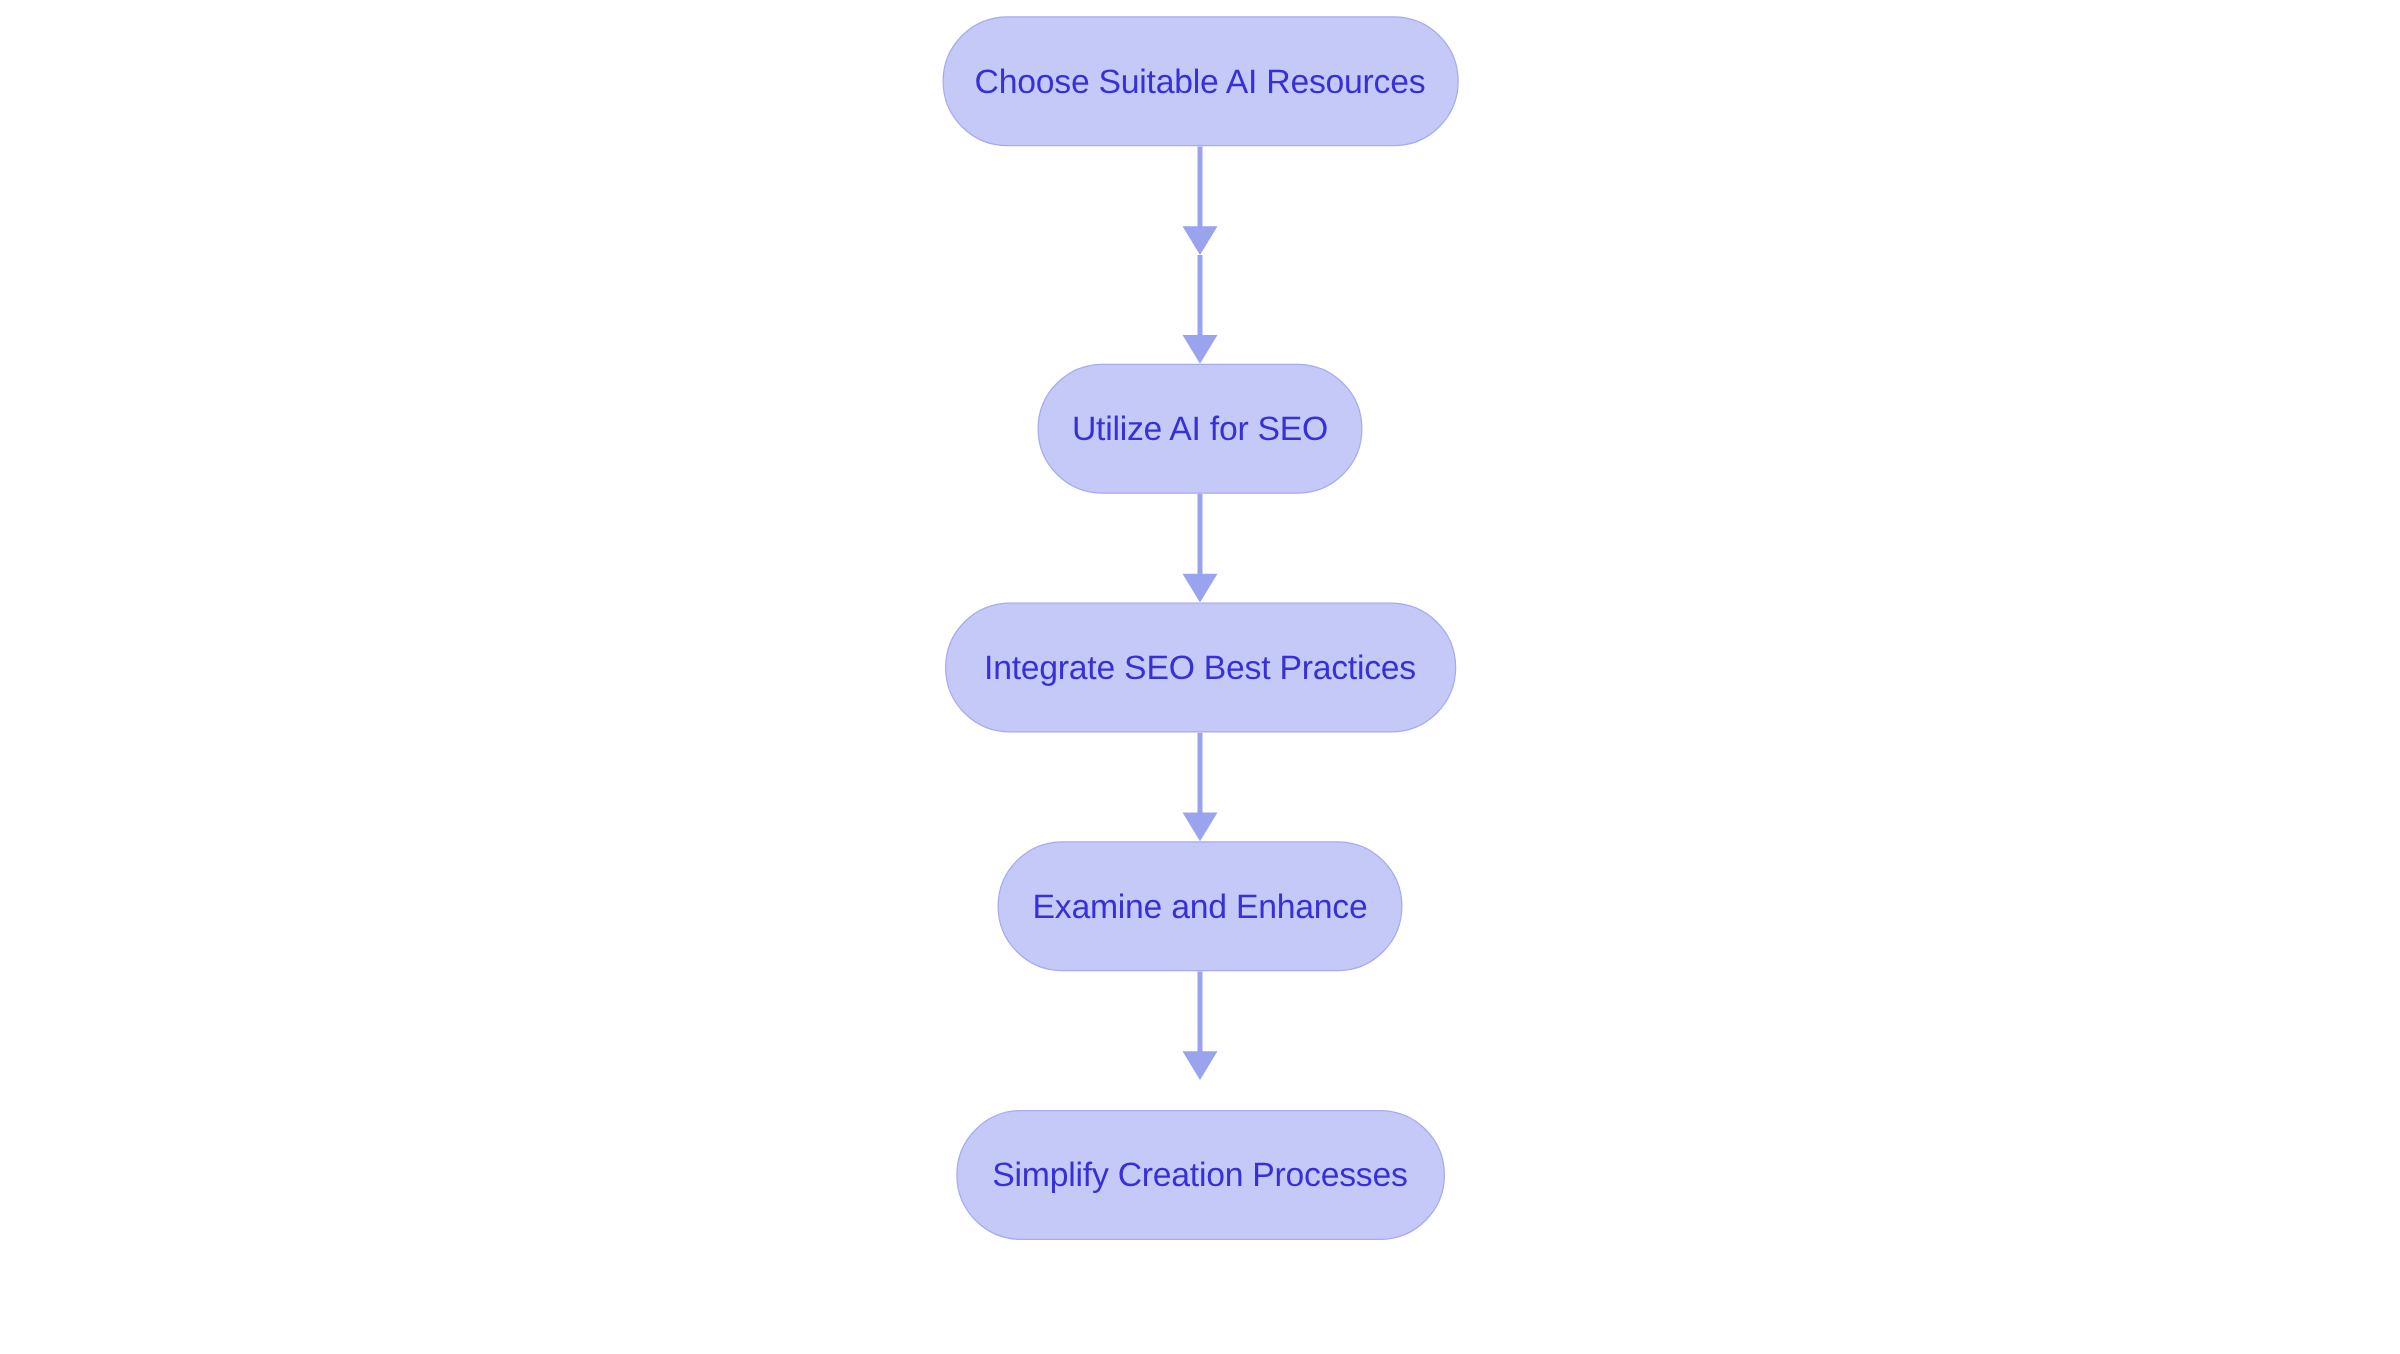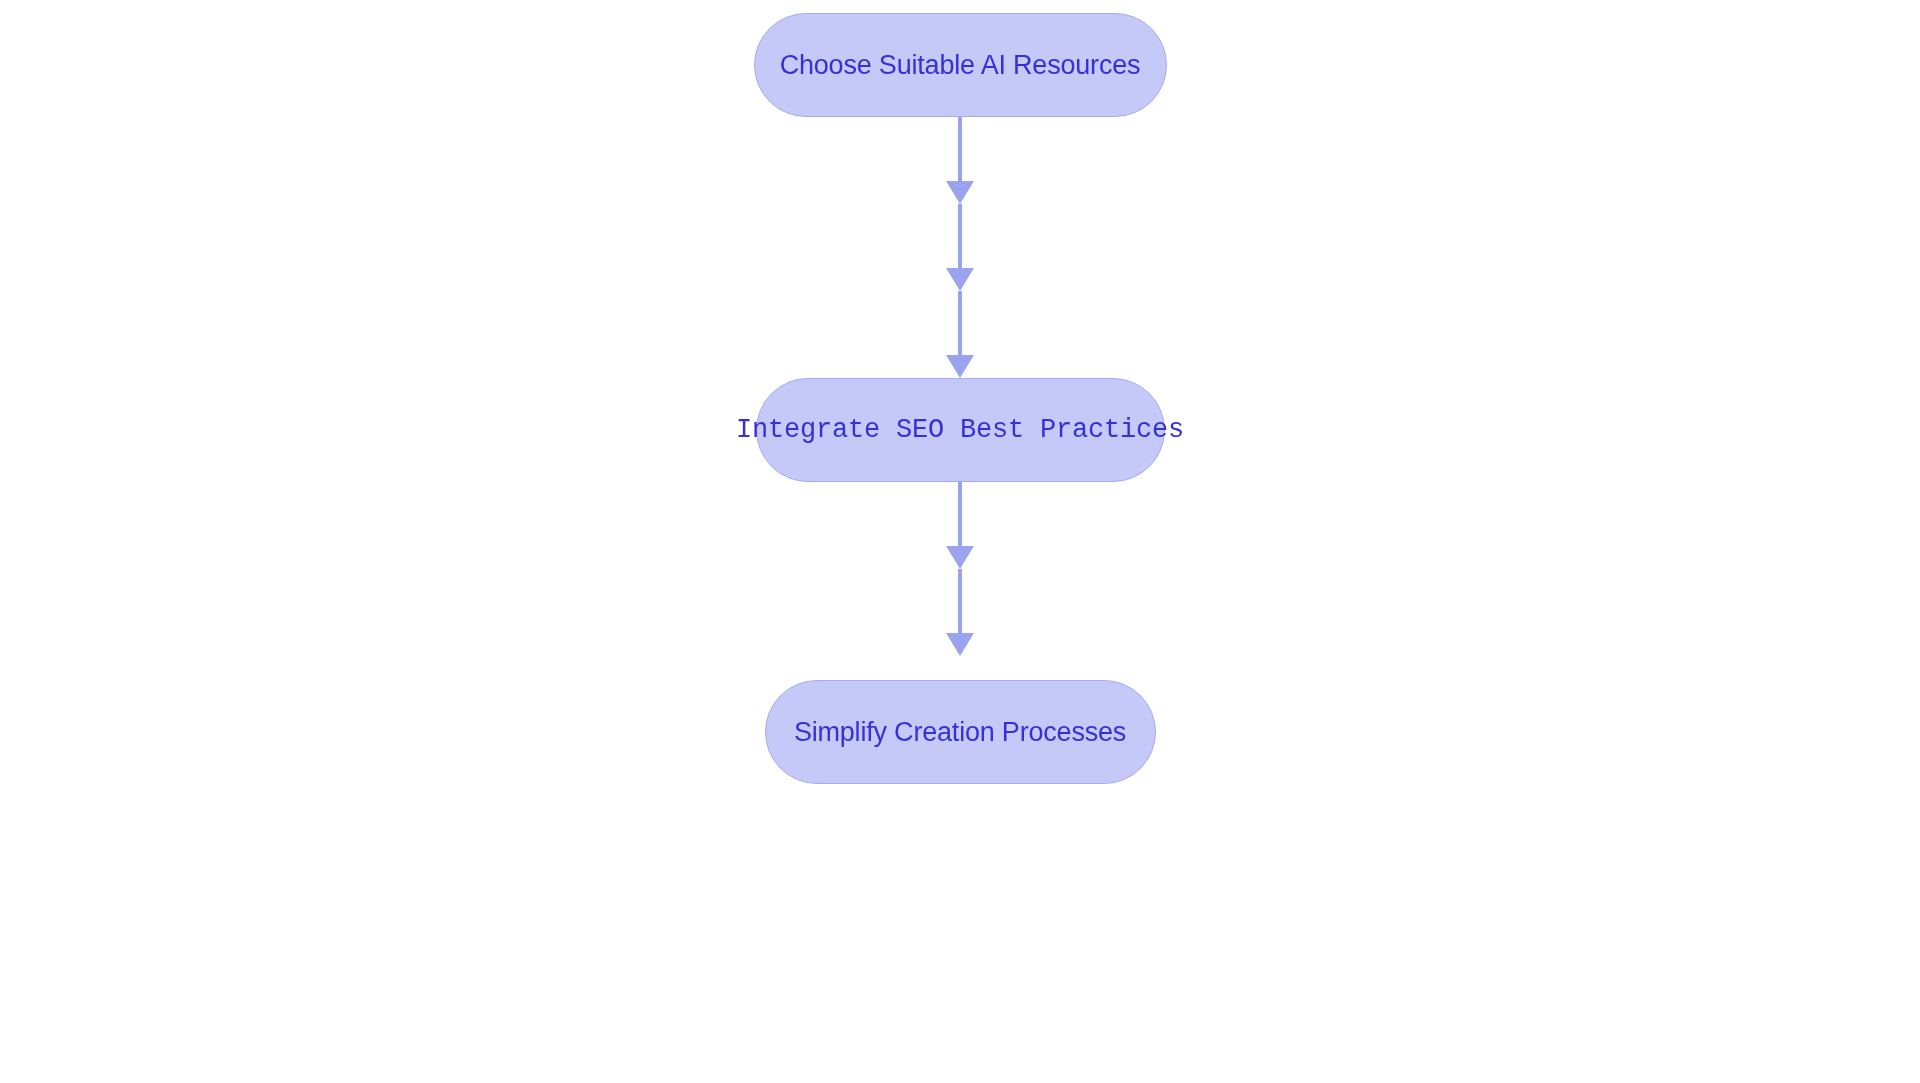--- a/index.html
+++ b/index.html
@@ -57,21 +57,21 @@
   }
   .connector svg {
     display: block;
     width: 100%;
     height: 100%;
   }
   
   .n1 { width: 413px; }
   .n2 { width: 503px; }
   .n3 { width: 260px; }
-  .n4 { width: 409px; font-family: Liberation Mono, monospace; }
+  .n4 { width: 409px; }
   .n5 { width: 324px; }
   .n6 { width: 391px; margin-top: 24px; }
   .spacer-top { height: 13px; flex: 0 0 auto; }
 </style>
 </head>
 <body>
 
 <div id="canvas">
   <div class="flow-column">
 
@@ -89,39 +89,45 @@
     </div>
 
 
     <div class="connector">
       <svg viewBox="0 0 1920 87" preserveAspectRatio="none" xmlns="http://www.w3.org/2000/svg" aria-hidden="true">
         <line x1="960" y1="0" x2="960" y2="66" stroke="#9aa3ee" stroke-width="4"></line>
         <polygon points="946,64 974,64 960,87" fill="#9aa3ee"></polygon>
       </svg>
     </div>
 
+    <div class="node n3">
+      <span class="node-label">Utilize AI for SEO</span>
+    </div>
 
     <div class="connector">
       <svg viewBox="0 0 1920 87" preserveAspectRatio="none" xmlns="http://www.w3.org/2000/svg" aria-hidden="true">
         <line x1="960" y1="0" x2="960" y2="66" stroke="#9aa3ee" stroke-width="4"></line>
         <polygon points="946,64 974,64 960,87" fill="#9aa3ee"></polygon>
       </svg>
     </div>
 
     <div class="node n4">
       <span class="node-label">Integrate SEO Best Practices</span>
     </div>
 
     <div class="connector">
       <svg viewBox="0 0 1920 87" preserveAspectRatio="none" xmlns="http://www.w3.org/2000/svg" aria-hidden="true">
         <line x1="960" y1="0" x2="960" y2="66" stroke="#9aa3ee" stroke-width="4"></line>
         <polygon points="946,64 974,64 960,87" fill="#9aa3ee"></polygon>
       </svg>
     </div>
 
+    <div class="node n5">
+      <span class="node-label">Examine and Enhance</span>
+    </div>
 
     <div class="connector">
       <svg viewBox="0 0 1920 87" preserveAspectRatio="none" xmlns="http://www.w3.org/2000/svg" aria-hidden="true">
         <line x1="960" y1="0" x2="960" y2="66" stroke="#9aa3ee" stroke-width="4"></line>
         <polygon points="946,64 974,64 960,87" fill="#9aa3ee"></polygon>
       </svg>
     </div>
 
     <div class="node n6">
       <span class="node-label">Simplify Creation Processes</span>

